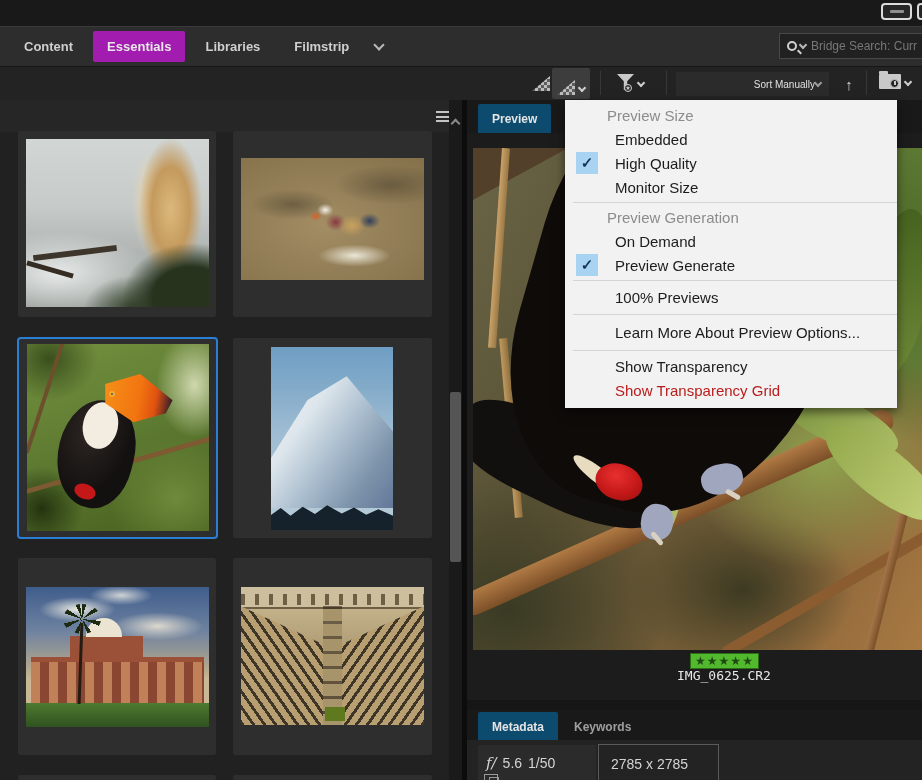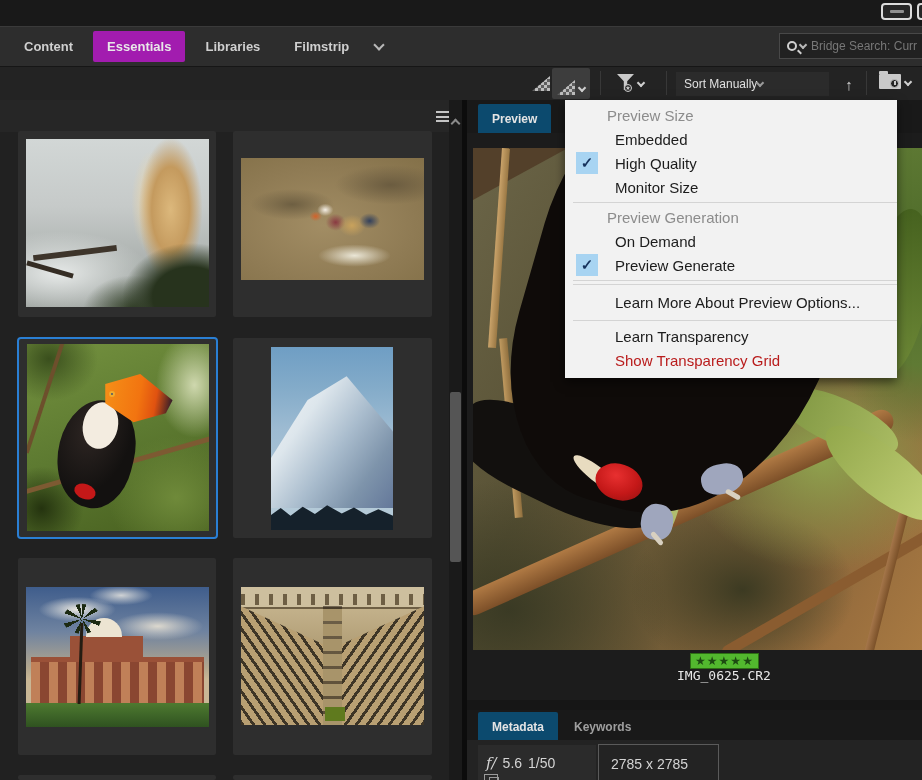--- a/index.html
+++ b/index.html
@@ -41,21 +41,21 @@
        background:repeating-conic-gradient(#bdbdbd 0 25%,#5e5e5e 0 50%) 0 0/6px 6px;}
   .tool-btn{position:absolute;display:flex;align-items:flex-end;gap:3px;padding:4px 5px;border-radius:2px;}
   .tool-btn .chev{border-color:#cfcfcf;margin:0 0 4px 1px;}
   #btn-quality{left:527px;top:72px;}
   #btn-quality-menu{left:552px;top:68px;height:31px;background:#3d3d3d;align-items:flex-end;}
   #btn-filter{left:612px;top:70px;}
   .funnel{position:relative;width:17px;height:16px;clip-path:polygon(0 0,100% 0,60% 45%,60% 100%,40% 100%,40% 45%);
           background:#c9c9c9;}
   .funnel-dot{position:absolute;left:624px;top:84px;width:8px;height:8px;background:#2a2a2a;border:1px solid #cfcfcf;border-radius:50%;font-size:6px;color:#cfcfcf;text-align:center;line-height:7px;}
   #sort-select{left:676px;top:72px;width:153px;height:24px;background:#2b2b2b;display:flex;
-               align-items:center;justify-content:flex-start;padding:0 8px;font-size:12px;color:#e0e0e0;}
+               align-items:center;justify-content:flex-end;padding:0 8px;font-size:10px;color:#e0e0e0;}
   #sort-select .chev{border-color:#9a9a9a;margin:0 0 3px 0;}
   #sort-asc{left:838px;top:72px;width:22px;height:24px;font-size:15px;color:#cfcfcf;
             display:flex;align-items:center;justify-content:center;}
   #btn-rotate{left:874px;top:70px;}
   .folder{position:relative;width:22px;height:15px;background:#c9c9c9;border-radius:1px;}
   .folder::before{content:"";position:absolute;left:0;top:-3px;width:9px;height:3px;background:#c9c9c9;border-radius:1px 1px 0 0;}
   .folder .clock{position:absolute;right:2px;bottom:1px;width:9px;height:9px;border-radius:50%;
                  background:#232323;border:1.5px solid #c9c9c9;}
   .folder .clock::after{content:"";position:absolute;left:3px;top:1px;width:1.5px;height:3.5px;background:#c9c9c9;}
 
@@ -392,20 +392,21 @@
     </div>
     <div class="menu-row">Monitor Size</div>
     <div class="menu-sep"></div>
     <div class="menu-row header">Preview Generation</div>
     <div class="menu-row">On Demand</div>
     <div class="menu-row">
       <span class="check-box">✓</span>
       <span>Preview Generate</span>
     </div>
     <div class="menu-sep"></div>
+    <div class="menu-row" style="height:27px;">100% Previews</div>
     <div class="menu-sep"></div>
     <div class="menu-row" style="height:29px;">Learn More About Preview Options...</div>
     <div class="menu-sep"></div>
-    <div class="menu-row">Learn Transparency</div>
+    <div class="menu-row">Show Transparency</div>
     <div class="menu-row disabled">Show Transparency Grid</div>
   </div>
 
 </div>
 
 </body></html>

